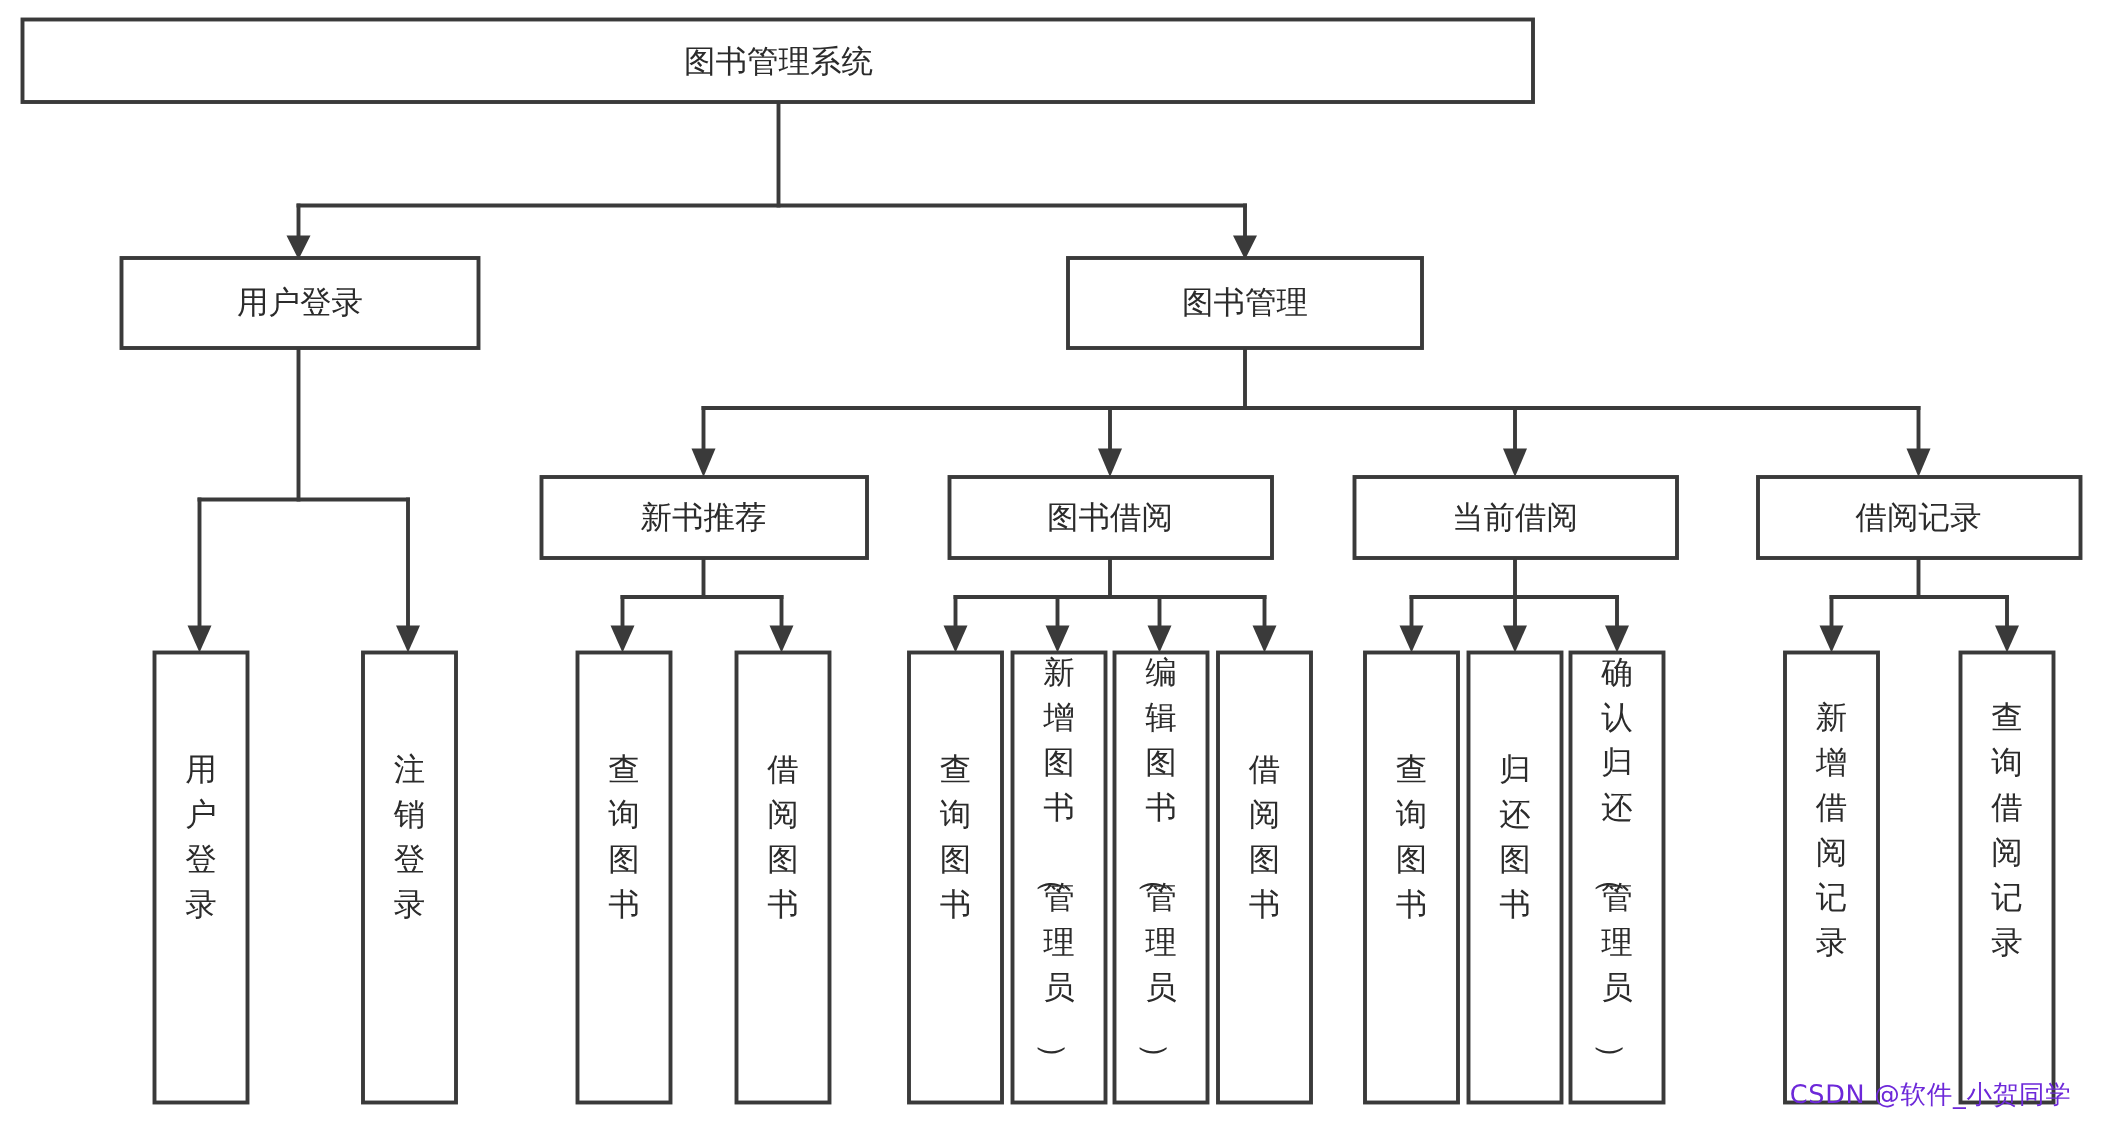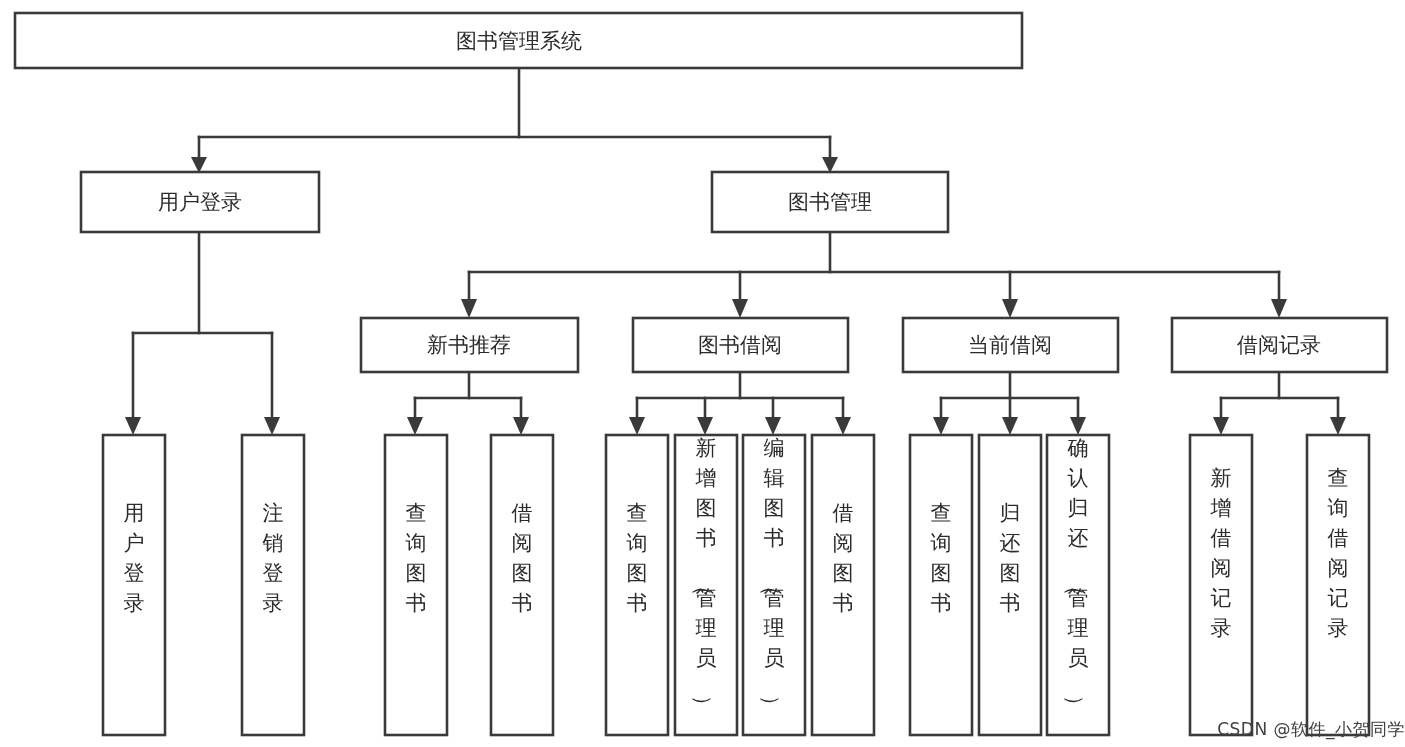--- a/index.html
+++ b/index.html
@@ -47,25 +47,25 @@
     dominant-baseline: middle;
   }
   .node-label-vert {
     fill: #2b2b2b;
     font-family: "DejaVu Sans", "Liberation Sans", sans-serif;
     font-size: 21px;
     text-anchor: middle;
   }
   .watermark-text {
     position: absolute;
-    right: 0;
+    right: 24px;
     bottom: 6px;
     font-family: "DejaVu Sans", "Liberation Sans", sans-serif;
     font-size: 17px;
-    color: #404040;
+    color: #6d28d9;
     white-space: nowrap;
     letter-spacing: 0.5px;
   }
 </style>
 </head>
 <body>
 
 <div id="diagram-root">
 
   <svg id="tree-svg" viewBox="0 0 1405 747">

